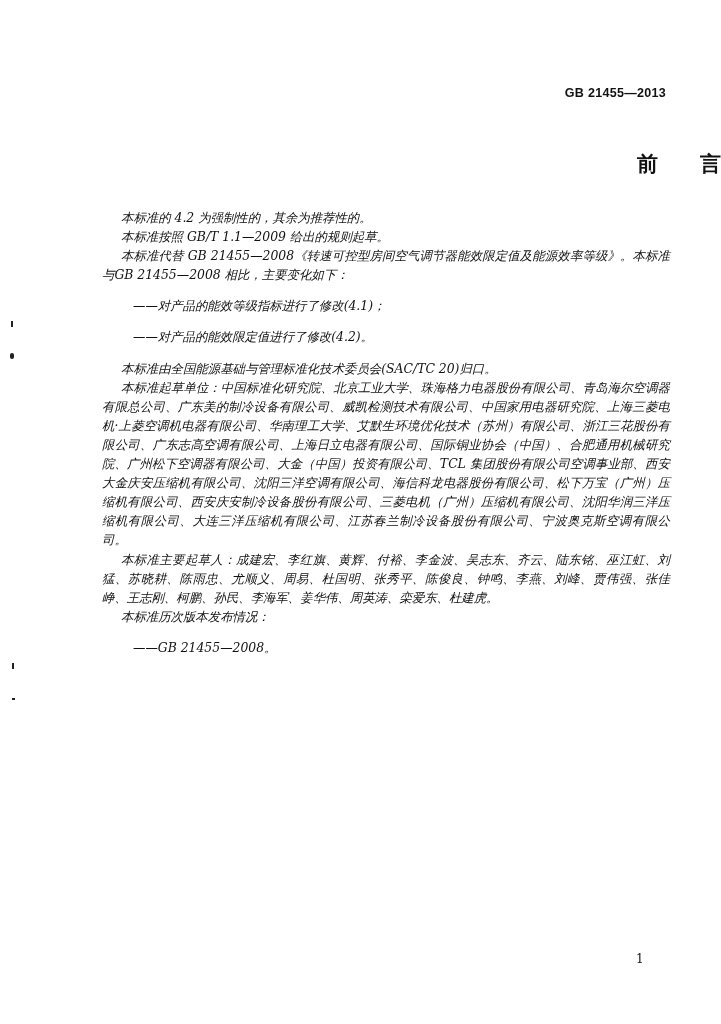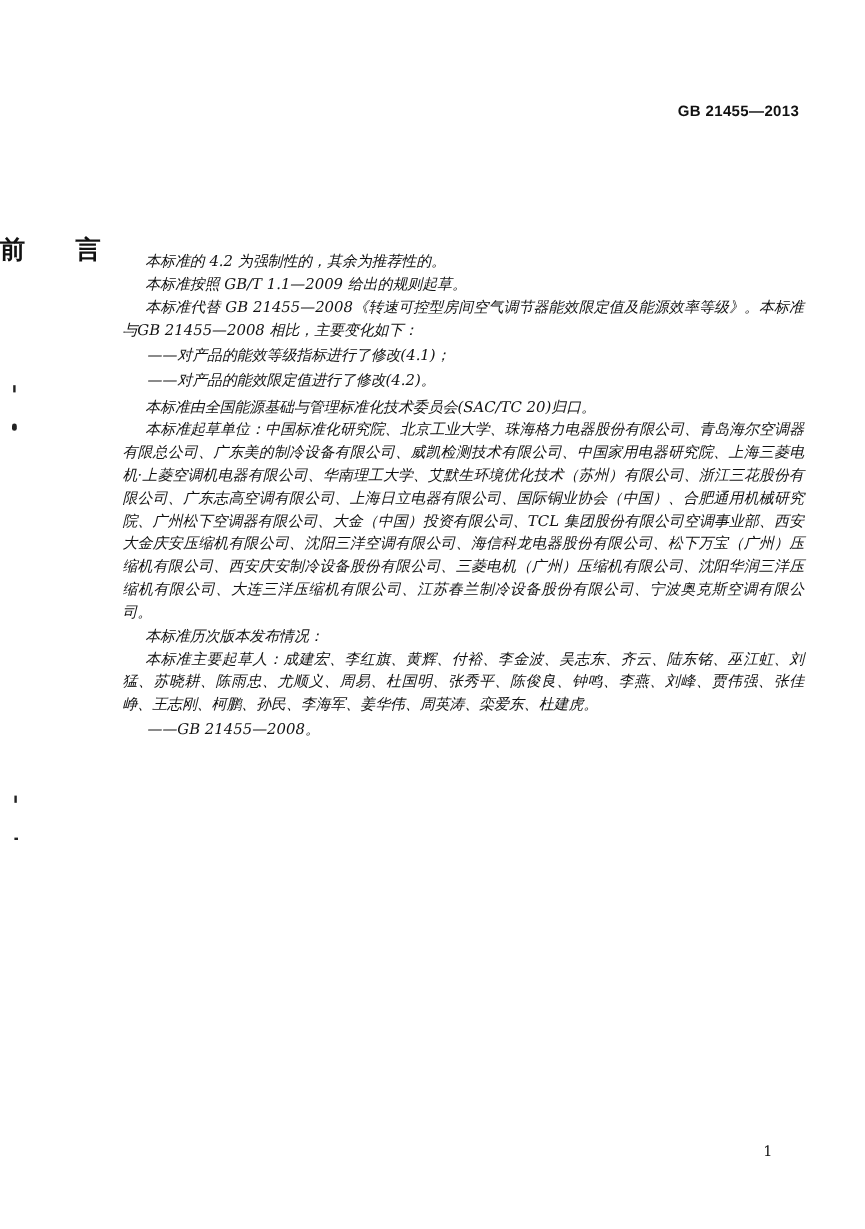--- a/index.html
+++ b/index.html
@@ -1,49 +1,49 @@
 <!DOCTYPE html>
 <html><head>
 <meta charset="utf-8">
 <style>
   html, body { margin: 0; padding: 0; background: #ffffff; }
   body { width: 721px; height: 1024px; position: relative; overflow: hidden;
          font-family: "DejaVu Serif", "Liberation Serif", serif; color: #111; }
   .std-no { position: absolute; top: 86px; right: 55px; font-size: 12.5px; font-weight: bold;
             font-family: Liberation Sans, sans-serif; letter-spacing: 0.3px; }
-  .title { position: absolute; top: 150px; left: 0; width: 721px; text-align: left;
-           font-size: 21px; font-weight: bold; letter-spacing: 0; margin-top: 44px; }
+  .title { position: absolute; top: 150px; left: 0; width: 721px; text-align: right;
+           font-size: 21px; font-weight: bold; letter-spacing: 0; }
   .title span { display: inline-block; }
   .title .gap { width: 42px; }
   .body { position: absolute; top: 208px; left: 102px; width: 568px; font-size: 12.4px;
           line-height: 19.1px; font-style: italic; }
   .p { margin: 0; text-indent: 19px; text-align: justify; text-align-last: left; }
-  .dash { margin: 2px; padding-left: 19px; }
+  .dash { margin: 12px; padding-left: 19px; }
   .page-num { position: absolute; top: 952px; left: 636px; font-size: 12px; }
   .speck { position: absolute; background: #222; }
 </style>
 </head>
 <body>
 
 <div class="std-no">GB 21455—2013</div>
 
 <div class="title">
   <span>前</span><span class="gap"></span><span>言</span>
 </div>
 
 <div class="body">
   <p class="p">本标准的 4.2 为强制性的，其余为推荐性的。</p>
   <p class="p">本标准按照 GB/T 1.1—2009 给出的规则起草。</p>
   <p class="p">本标准代替 GB 21455—2008《转速可控型房间空气调节器能效限定值及能源效率等级》。本标准与GB 21455—2008 相比，主要变化如下：</p>
   <p class="dash">——对产品的能效等级指标进行了修改(4.1)；</p>
   <p class="dash">——对产品的能效限定值进行了修改(4.2)。</p>
   <p class="p">本标准由全国能源基础与管理标准化技术委员会(SAC/TC 20)归口。</p>
   <p class="p">本标准起草单位：中国标准化研究院、北京工业大学、珠海格力电器股份有限公司、青岛海尔空调器有限总公司、广东美的制冷设备有限公司、威凯检测技术有限公司、中国家用电器研究院、上海三菱电机·上菱空调机电器有限公司、华南理工大学、艾默生环境优化技术（苏州）有限公司、浙江三花股份有限公司、广东志高空调有限公司、上海日立电器有限公司、国际铜业协会（中国）、合肥通用机械研究院、广州松下空调器有限公司、大金（中国）投资有限公司、TCL 集团股份有限公司空调事业部、西安大金庆安压缩机有限公司、沈阳三洋空调有限公司、海信科龙电器股份有限公司、松下万宝（广州）压缩机有限公司、西安庆安制冷设备股份有限公司、三菱电机（广州）压缩机有限公司、沈阳华润三洋压缩机有限公司、大连三洋压缩机有限公司、江苏春兰制冷设备股份有限公司、宁波奥克斯空调有限公司。</p>
+  <p class="p">本标准主要起草人：成建宏、李红旗、黄辉、付裕、李金波、吴志东、齐云、陆东铭、巫江虹、刘猛、苏晓耕、陈雨忠、尤顺义、周易、杜国明、张秀平、陈俊良、钟鸣、李燕、刘峰、贾伟强、张佳峥、王志刚、柯鹏、孙民、李海军、姜华伟、周英涛、栾爱东、杜建虎。</p>
   <p class="p">本标准历次版本发布情况：</p>
-  <p class="p">本标准主要起草人：成建宏、李红旗、黄辉、付裕、李金波、吴志东、齐云、陆东铭、巫江虹、刘猛、苏晓耕、陈雨忠、尤顺义、周易、杜国明、张秀平、陈俊良、钟鸣、李燕、刘峰、贾伟强、张佳峥、王志刚、柯鹏、孙民、李海军、姜华伟、周英涛、栾爱东、杜建虎。</p>
   <p class="dash">——GB 21455—2008。</p>
 </div>
 
 <div class="page-num">1</div>
 
 <div class="speck" style="left:11px;top:321px;width:2px;height:6px;"></div>
 <div class="speck" style="left:10px;top:353px;width:4px;height:6px;border-radius:2px;"></div>
 <div class="speck" style="left:12px;top:663px;width:2px;height:6px;"></div>
 <div class="speck" style="left:12px;top:698px;width:3px;height:2px;"></div>
 

